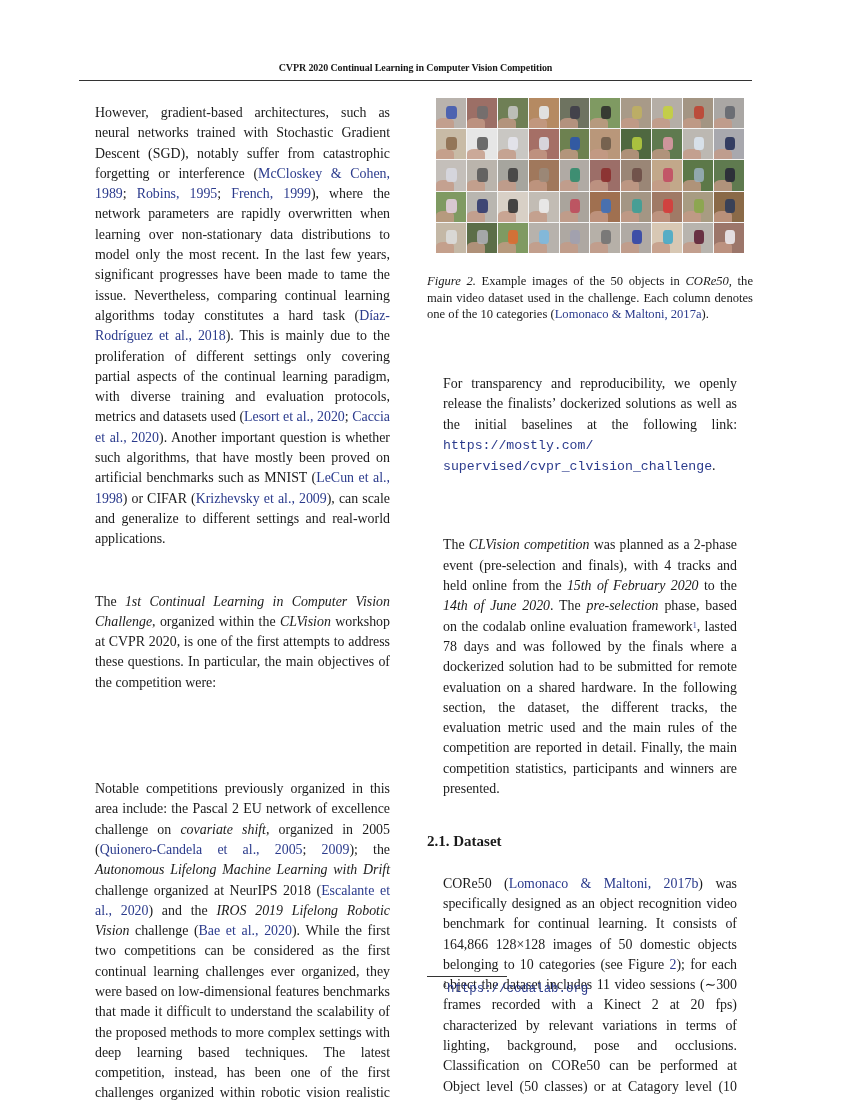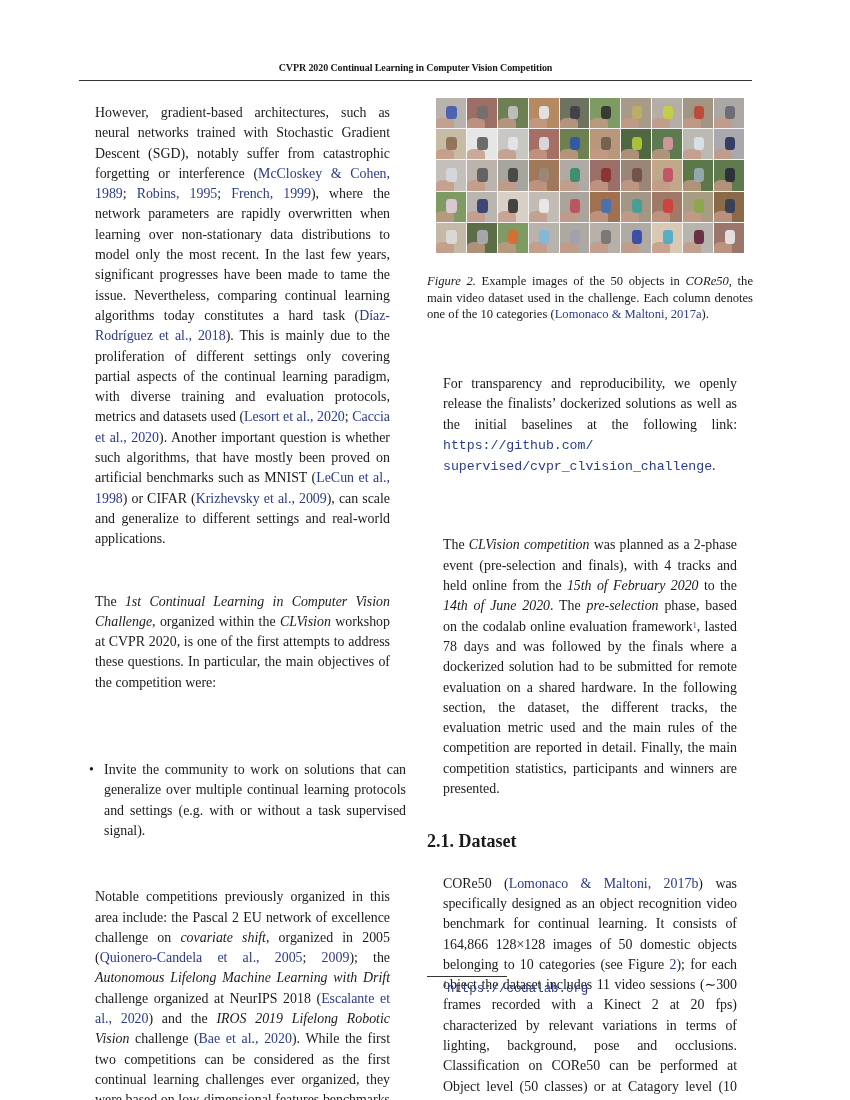--- a/index.html
+++ b/index.html
@@ -20,38 +20,37 @@
   ul.bullets li::before { content: "\2022"; position: absolute; left: 10px; top: 0; }
   .figure-grid { position: absolute; left: 436px; top: 98px; width: 308px; height: 155px;
          display: grid; grid-template-columns: repeat(10, 1fr); grid-template-rows: repeat(5, 1fr); gap: 1px; background: #f4f4f4; }
   .thumb { position: relative; overflow: hidden; }
   .thumb::after { content: ""; position: absolute; left: 35%; top: 25%; width: 34%; height: 45%; border-radius: 30%;
          background: var(--obj); opacity: 0.85; }
   .thumb::before { content: ""; position: absolute; left: 0; bottom: 0; width: 60%; height: 35%; border-radius: 40% 40% 0 0;
          background: #c49a86; opacity: 0.8; }
   .caption { position: absolute; left: 427px; top: 273px; width: 326px; font-size: 12.6px; line-height: 16.5px; text-align: justify; }
   .h-section { font-weight: bold; font-size: 17.4px; margin: 0; }
-  .h-sub { font-weight: bold; font-size: 18px; margin: 0; }
+  .h-sub { font-weight: bold; font-size: 15px; margin: 0; }
   .fn-rule { position: absolute; left: 427px; top: 976px; width: 80px; border-top: 1px solid #333; }
   .footnote { position: absolute; left: 443px; top: 981px; font-size: 12.4px; }
   sup { font-size: 8px; vertical-align: top; position: relative; top: -1px; }
 </style>
 </head>
 <body>
 
 <div class="running-head">CVPR 2020 Continual Learning in Computer Vision Competition</div>
 <div class="head-rule"></div>
 
 <div class="col col-left">
   <p><span>However, gradient-based architectures, such as neural networks trained with Stochastic Gradient Descent (SGD), notably suffer from catastrophic forgetting or interference (</span><a class="cite">McCloskey &amp; Cohen, 1989</a><span>; </span><a class="cite">Robins, 1995</a><span>; </span><a class="cite">French, 1999</a><span>), where the network parameters are rapidly overwritten when learning over non-stationary data distributions to model only the most recent. In the last few years, significant progresses have been made to tame the issue. Nevertheless, comparing continual learning algorithms today constitutes a hard task (</span><a class="cite">Díaz-Rodríguez et al., 2018</a><span>). This is mainly due to the proliferation of different settings only covering partial aspects of the continual learning paradigm, with diverse training and evaluation protocols, metrics and datasets used (</span><a class="cite">Lesort et al., 2020</a><span>; </span><a class="cite">Caccia et al., 2020</a><span>). Another important question is whether such algorithms, that have mostly been proved on artificial benchmarks such as MNIST (</span><a class="cite">LeCun et al., 1998</a><span>) or CIFAR (</span><a class="cite">Krizhevsky et al., 2009</a><span>), can scale and generalize to different settings and real-world applications.</span></p>
   <div class="gap"></div>
   <p><span>The </span><i>1st Continual Learning in Computer Vision Challenge</i><span>, organized within the </span><i>CLVision</i><span> workshop at CVPR 2020, is one of the first attempts to address these questions. In particular, the main objectives of the competition were:</span></p>
   <div style="height:24px"></div>
   <ul class="bullets">
-    <li style="margin-top:27px">Invite the community to work on solutions that can generalize over multiple continual learning protocols and settings (e.g.  with or without a task supervised signal).</li>
   </ul>
   <div style="height:30px"></div>
   <p><span>Notable competitions previously organized in this area include: the Pascal 2 EU network of excellence challenge on </span><i>covariate shift</i><span>, organized in 2005 (</span><a class="cite">Quionero-Candela et al., 2005</a><span>; </span><a class="cite">2009</a><span>); the </span><i>Autonomous Lifelong Machine Learning with Drift</i><span> challenge organized at NeurIPS 2018 (</span><a class="cite">Escalante et al., 2020</a><span>) and the </span><i>IROS 2019 Lifelong Robotic Vision</i><span> challenge (</span><a class="cite">Bae et al., 2020</a><span>). While the first two competitions can be considered as the first continual learning challenges ever organized, they were based on low-dimensional features benchmarks that made it difficult to understand the scalability of the proposed methods to more complex settings with deep learning based techniques. The latest competition, instead, has been one of the first challenges organized within robotic vision realistic settings. However, it lacked a general focus on computer vision applications as well as a comprehensive evaluation on 3 different settings and 4 tracks.</span></p>
 </div>
 
 <div class="figure-grid" id="figure-grid">
     <div class="thumb" style="background: rgb(185, 179, 173); --obj: #3a55b0;"></div>
     <div class="thumb" style="background: rgb(156, 111, 102); --obj: #6f6f6f;"></div>
     <div class="thumb" style="background: rgb(111, 127, 85); --obj: #c9c9c9;"></div>
     <div class="thumb" style="background: rgb(181, 138, 98); --obj: #e8eef6;"></div>
@@ -98,21 +97,21 @@
     <div class="thumb" style="background: rgb(174, 168, 162); --obj: #a0a0b0;"></div>
     <div class="thumb" style="background: rgb(182, 176, 168); --obj: #707070;"></div>
     <div class="thumb" style="background: rgb(176, 170, 164); --obj: #2a40a8;"></div>
     <div class="thumb" style="background: rgb(216, 200, 180); --obj: #40a8c8;"></div>
     <div class="thumb" style="background: rgb(184, 180, 174); --obj: #5a1a30;"></div>
     <div class="thumb" style="background: rgb(156, 118, 106); --obj: #f0f0f4;"></div>
   </div>
 <div class="caption"><i>Figure 2.</i><span> Example images of the 50 objects in </span><i>CORe50</i><span>, the main video dataset used in the challenge. Each column denotes one of the 10 categories (</span><a class="cite">Lomonaco &amp; Maltoni, 2017a</a><span>).</span></div>
 
 <div class="col col-right" style="top:358px">
-  <p><span>For transparency and reproducibility, we openly release the finalists’ dockerized solutions as well as the initial baselines at the following link: </span><a class="mono"><span>https://github.com/</span> <span>supervised/cvpr_clvision_challenge</span></a><span>.</span></p>
+  <p><span>For transparency and reproducibility, we openly release the finalists’ dockerized solutions as well as the initial baselines at the following link: </span><a class="mono"><span>https://mostly.com/</span> <span>supervised/cvpr_clvision_challenge</span></a><span>.</span></p>
   <div style="height:20px"></div>
   <div style="height:6px"></div>
   <p><span>The </span><i>CLVision competition</i><span> was planned as a 2-phase event (pre-selection and finals), with 4 tracks and held online from the </span><i>15th of February 2020</i><span> to the </span><i>14th of June 2020</i><span>. The </span><i>pre-selection</i><span> phase, based on the codalab online evaluation framework</span><sup class="cite">1</sup><span>, lasted 78 days and was followed by the finals where a dockerized solution had to be submitted for remote evaluation on a shared hardware. In the following section, the dataset, the different tracks, the evaluation metric used and the main rules of the competition are reported in detail. Finally, the main competition statistics, participants and winners are presented.</span></p>
   <div style="height:16px"></div>
   <h3 class="h-sub">2.1. Dataset</h3>
   <div style="height:6px"></div>
   <p><span>CORe50 (</span><a class="cite">Lomonaco &amp; Maltoni, 2017b</a><span>) was specifically designed as an object recognition video benchmark for continual learning. It consists of 164,866 128×128 images of 50 domestic objects belonging to 10 categories (see Figure </span><a class="cite">2</a><span>); for each object the dataset includes 11 video sessions (∼300 frames recorded with a Kinect 2 at 20 fps) characterized by relevant variations in terms of lighting, background, pose and occlusions. Classification on CORe50 can be performed at Object level (50 classes) or at Catagory level (10 classes). The former, being a more challenging task, was the configuration chosen for this competition. The egocentric vision of hand-held objects allows for the emulation of a scenario where a robot has to incrementally learn to recognize objects while manipulating them. Objects are presented to the robot by a human operator who can also provide the labels, thus enabling a supervised classification</span></p>
 </div>
 
 <div class="fn-rule"></div>

